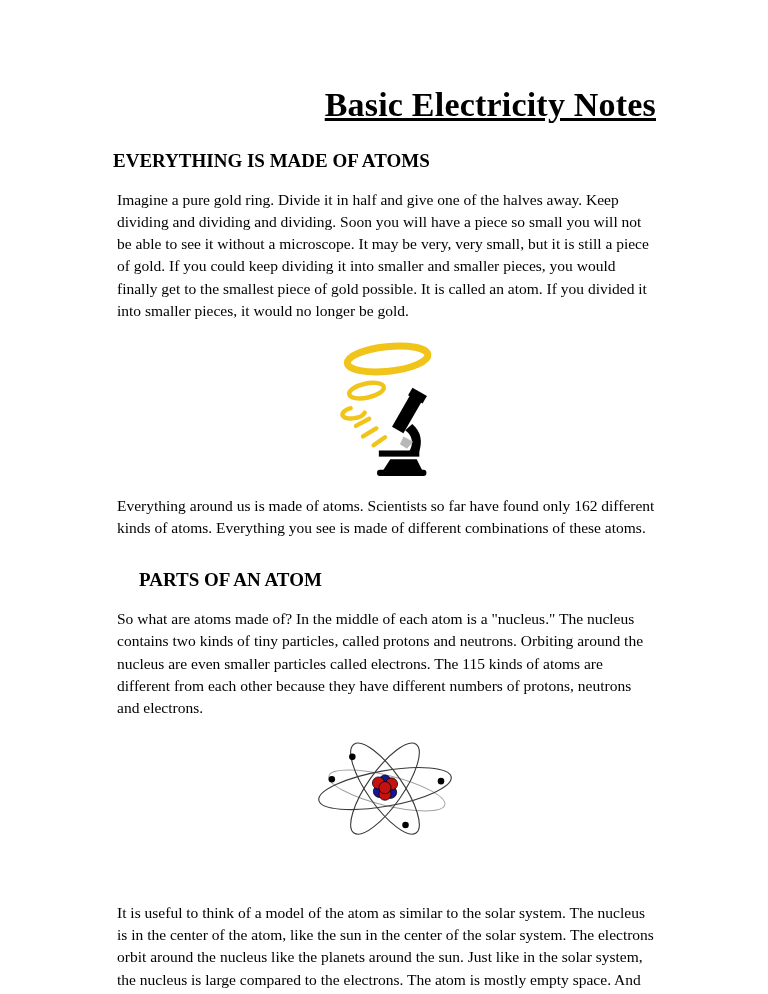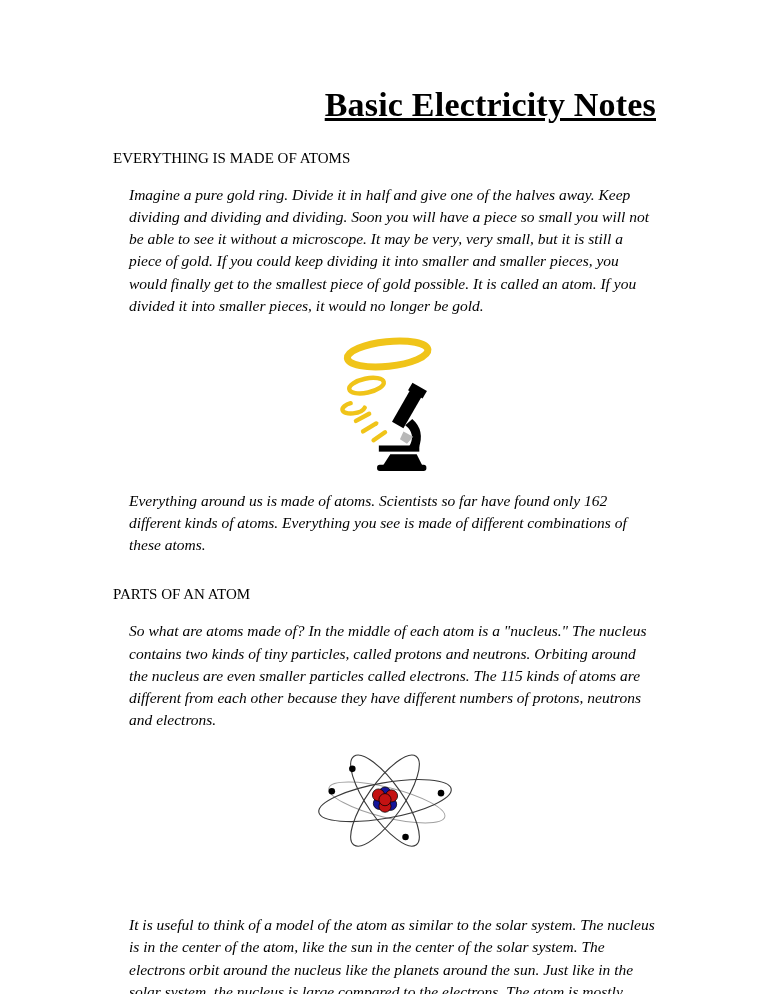--- a/index.html
+++ b/index.html
@@ -23,31 +23,31 @@
   .doc-title {
     margin: 0 0 26px 0;
     text-align: right;
     font-size: 34px;
     font-weight: bold;
     text-decoration: underline;
     letter-spacing: 0.2px;
   }
   .section-heading {
     margin: 0 0 17px 0;
-    font-size: 15px;
-    font-weight: normal;
+    font-size: 19px;
+    font-weight: bold;
   }
   .section-heading.spaced {
     margin-top: 30px;
+    margin-left: 26px;
   }
   .para {
-    margin: 0 0 17px 16px;
+    margin: 0 0 17px 4px;
     font-size: 15.5px;
     line-height: 1.43;
-    font-style: italic;
   }
   figure {
     margin: 0;
     text-align: center;
   }
   .fig-microscope {
     margin: 4px 0 14px 0;
   }
   .fig-atom {
     margin: 10px 0 58px 0;

